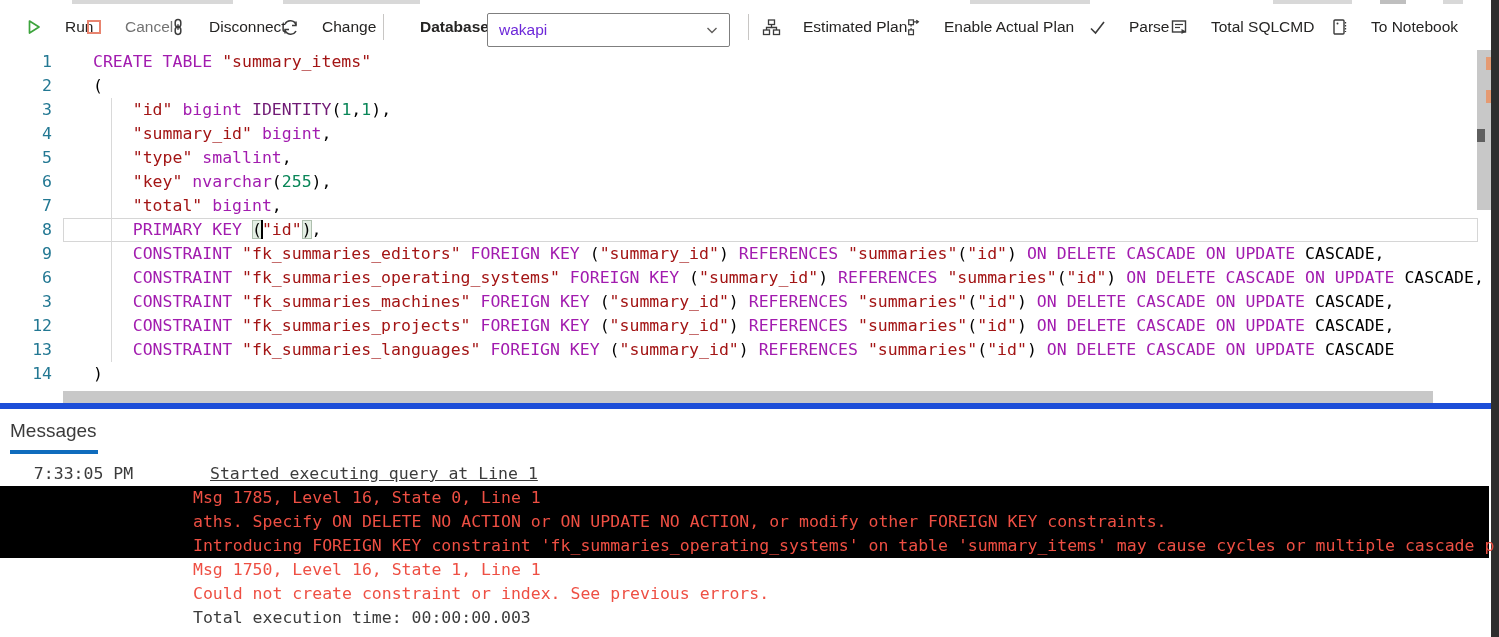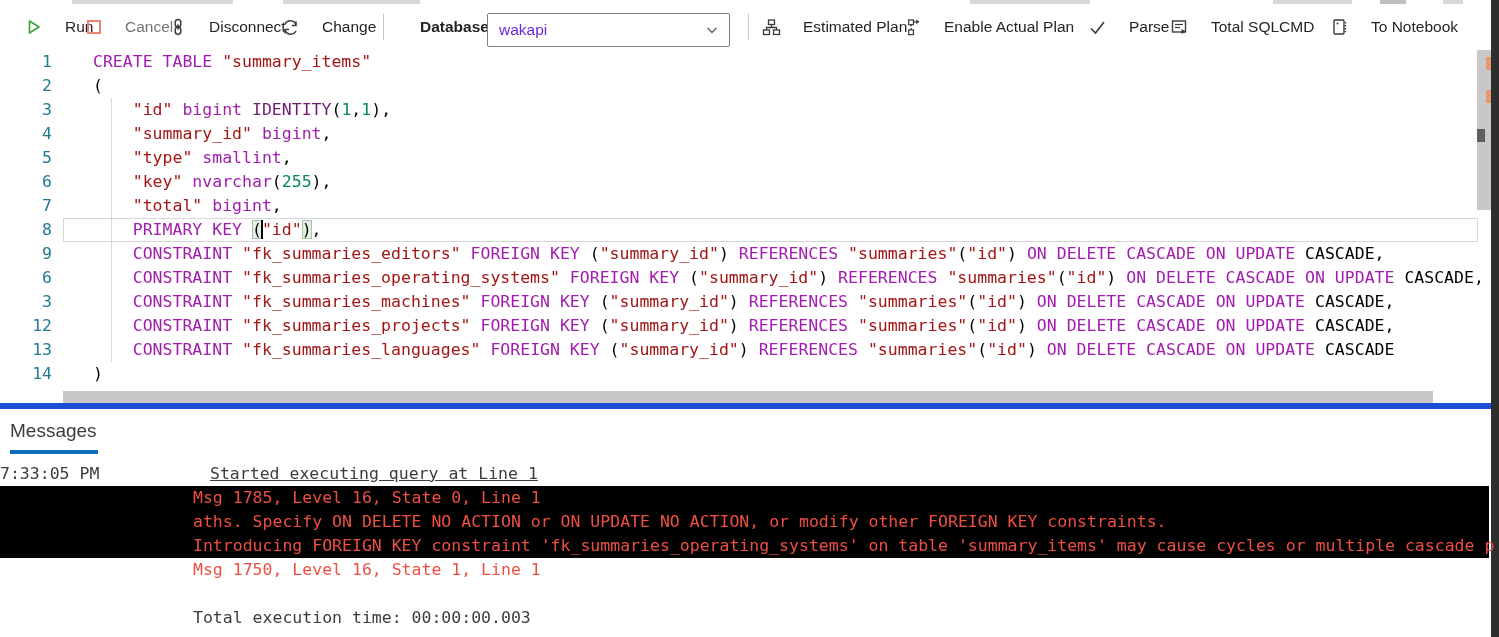--- a/index.html
+++ b/index.html
@@ -47,21 +47,21 @@
   #vscroll .deco2{position:absolute;left:9px;top:42px;width:5px;height:13px;background:#e59a72;}
   #hscroll{position:absolute;left:63px;top:343px;width:1370px;height:12px;background:#c8c8c8;}
   
   #messages{position:absolute;left:0;top:403px;width:1491px;height:234px;background:#fff;border-top:6px solid #1d4ed8;}
   #msg-tab{position:absolute;left:10px;top:11px;font-size:19px;color:#3b3b3b;cursor:pointer;}
   #msg-tab-underline{position:absolute;left:10px;top:41px;width:88px;height:4px;background:#0f6cbd;}
   #msg-rows{position:absolute;left:0;top:53px;width:1491px;
             font-family:"DejaVu Sans Mono",monospace;font-size:16.5px;line-height:24px;}
   .mrow{height:24px;white-space:pre;display:flex;}
   .mrow.selected{background:#000000;width:1489px;}
-  .mtime{display:inline-block;width:167px;text-align:left;color:#3c3c3c;flex:none;}
+  .mtime{display:inline-block;width:167px;text-align:center;color:#3c3c3c;flex:none;}
   .mtext{display:inline-block;margin-left:26px;color:#3c3c3c;}
   .mtext.link{text-decoration:underline;cursor:pointer;margin-left:43px;}
   .mtext.error{color:#ee4f43;}
   svg{display:block;}
 </style>
 </head>
 <body>
 
 <div class="top-strip" style="left:72px;width:161px;"></div>
 <div class="top-strip" style="left:283px;width:137px;"></div>
@@ -235,16 +235,16 @@
 
 <div id="messages">
   <div id="msg-tab">Messages</div>
   <div id="msg-tab-underline"></div>
   <div id="msg-rows">
       <div class="mrow"><span class="mtime">7:33:05 PM</span><span class="mtext link">Started executing query at Line 1</span></div>
       <div class="mrow selected"><span class="mtime"></span><span class="mtext error">Msg 1785, Level 16, State 0, Line 1</span></div>
       <div class="mrow selected"><span class="mtime"></span><span class="mtext error">aths. Specify ON DELETE NO ACTION or ON UPDATE NO ACTION, or modify other FOREIGN KEY constraints.</span></div>
       <div class="mrow selected"><span class="mtime"></span><span class="mtext error">Introducing FOREIGN KEY constraint 'fk_summaries_operating_systems' on table 'summary_items' may cause cycles or multiple cascade p</span></div>
       <div class="mrow"><span class="mtime"></span><span class="mtext error">Msg 1750, Level 16, State 1, Line 1</span></div>
-      <div class="mrow"><span class="mtime"></span></div>
+      <div class="mrow"><span class="mtime"></span><span class="mtext error">Could not create constraint or index. See previous errors.</span></div>
       <div class="mrow"><span class="mtime"></span><span class="mtext">Total execution time: 00:00:00.003</span></div>
     </div>
 </div>
 
 </body></html>

